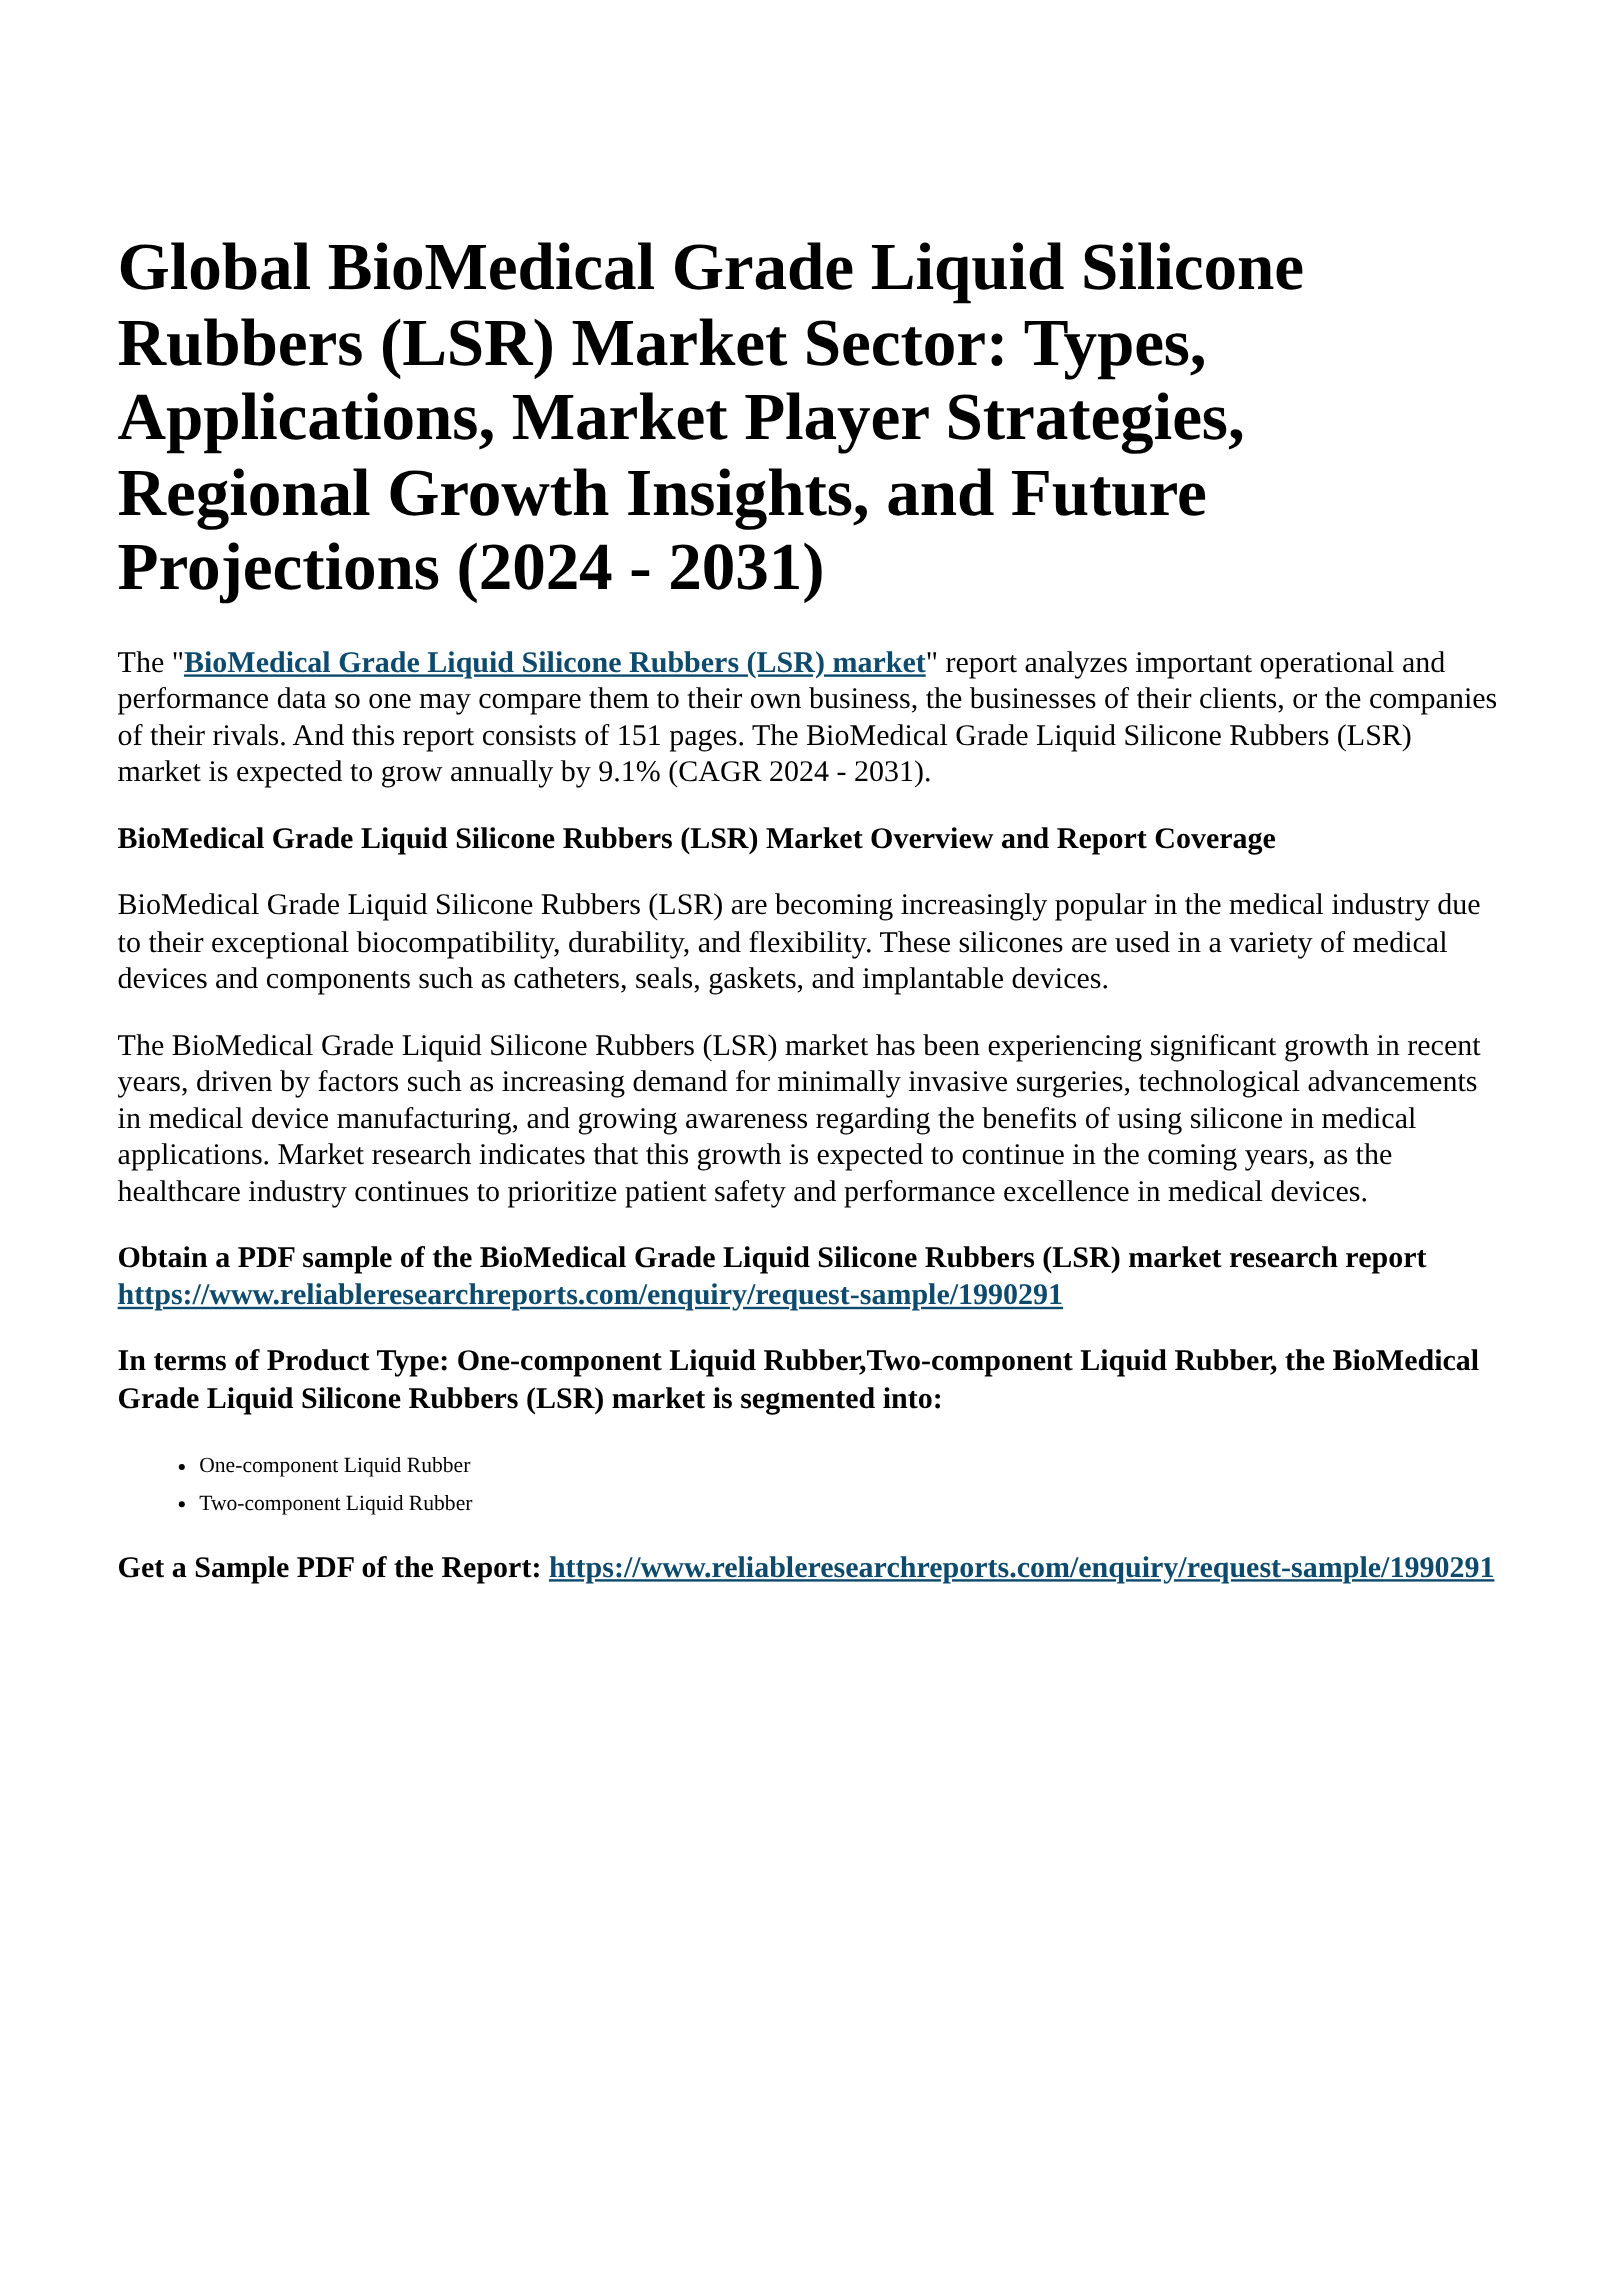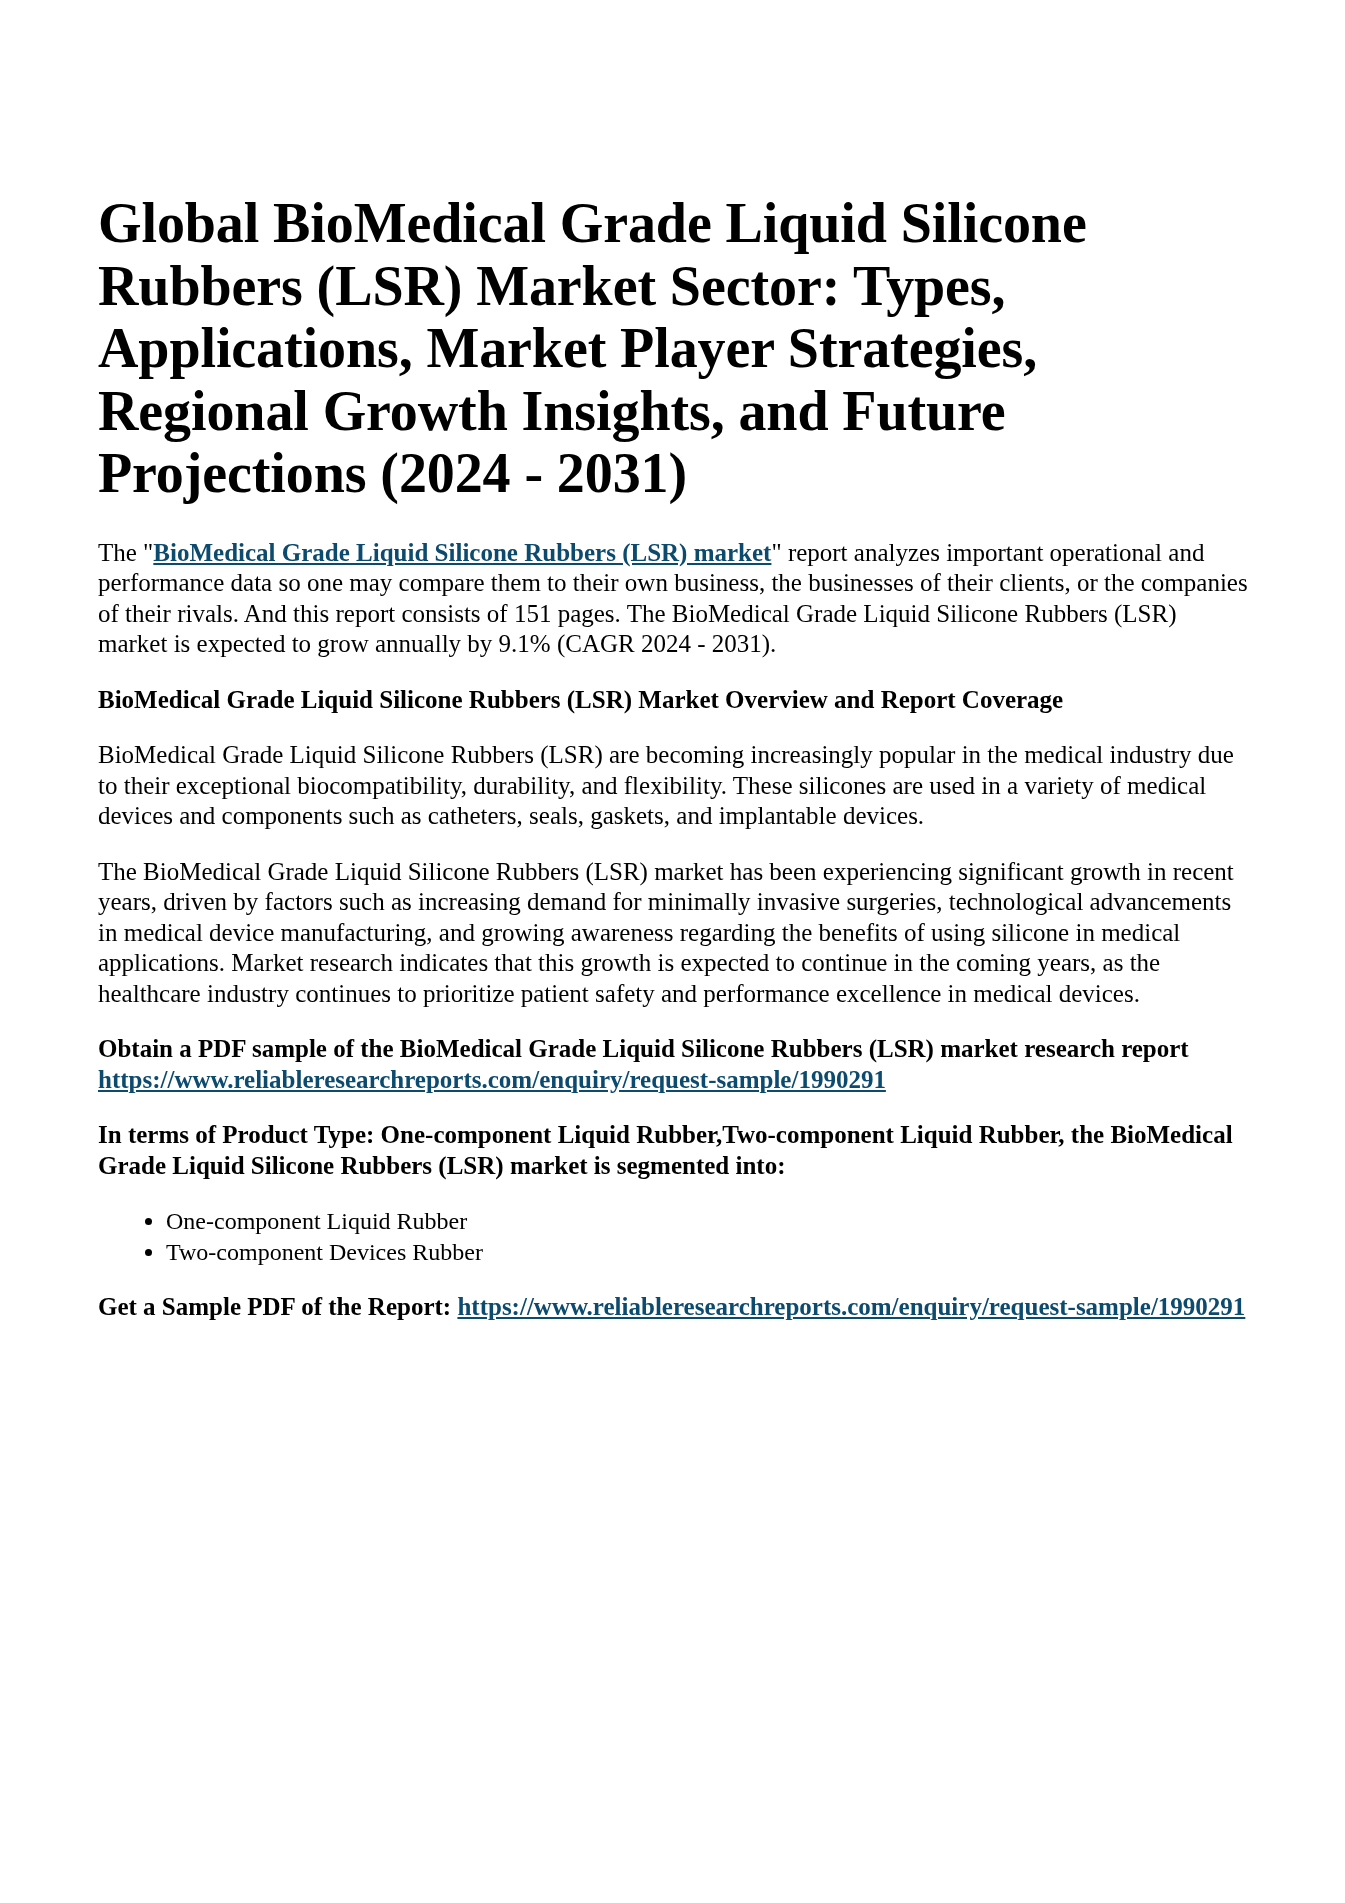--- a/index.html
+++ b/index.html
@@ -40,21 +40,21 @@
     }
     .bold { font-weight: bold; }
     a.link {
       color: #0c4a6e;
       text-decoration: underline;
       text-underline-offset: 2px;
     }
     ul.bullets {
       margin: 25px 0 0 0;
       padding: 0 0 0 68px;
-      font-size: 24px;
+      font-size: 18px;
       line-height: 30.5px;
       list-style-type: disc;
     }
     ul.bullets li {
       padding-left: 0;
     }
   </style>
 </head>
 <body>
 
@@ -70,20 +70,20 @@
 
   <p>The BioMedical Grade Liquid Silicone Rubbers (LSR) market has been experiencing significant growth in recent years, driven by factors such as increasing demand for minimally invasive surgeries, technological advancements in medical device manufacturing, and growing awareness regarding the benefits of using silicone in medical applications. Market research indicates that this growth is expected to continue in the coming years, as the healthcare industry continues to prioritize patient safety and performance excellence in medical devices.</p>
 
   <p class="bold"><span>Obtain a PDF sample of the BioMedical Grade Liquid Silicone Rubbers (LSR) market research report </span><a class="link">https://www.reliableresearchreports.com/enquiry/request-sample/1990291</a></p>
 
 
   <p class="bold">In terms of Product Type: One-component Liquid Rubber,Two-component Liquid Rubber, the BioMedical Grade Liquid Silicone Rubbers (LSR) market is segmented into:</p>
 
   <ul class="bullets">
     <li>One-component Liquid Rubber</li>
-    <li>Two-component Devices Rubber</li>
+    <li>Two-component Liquid Rubber</li>
   </ul>
 
 
 
   <p class="bold"><span>Get a Sample PDF of the Report: </span><a class="link">https://www.reliableresearchreports.com/enquiry/request-sample/1990291</a></p>
 
 </div>
 
 </body></html>

